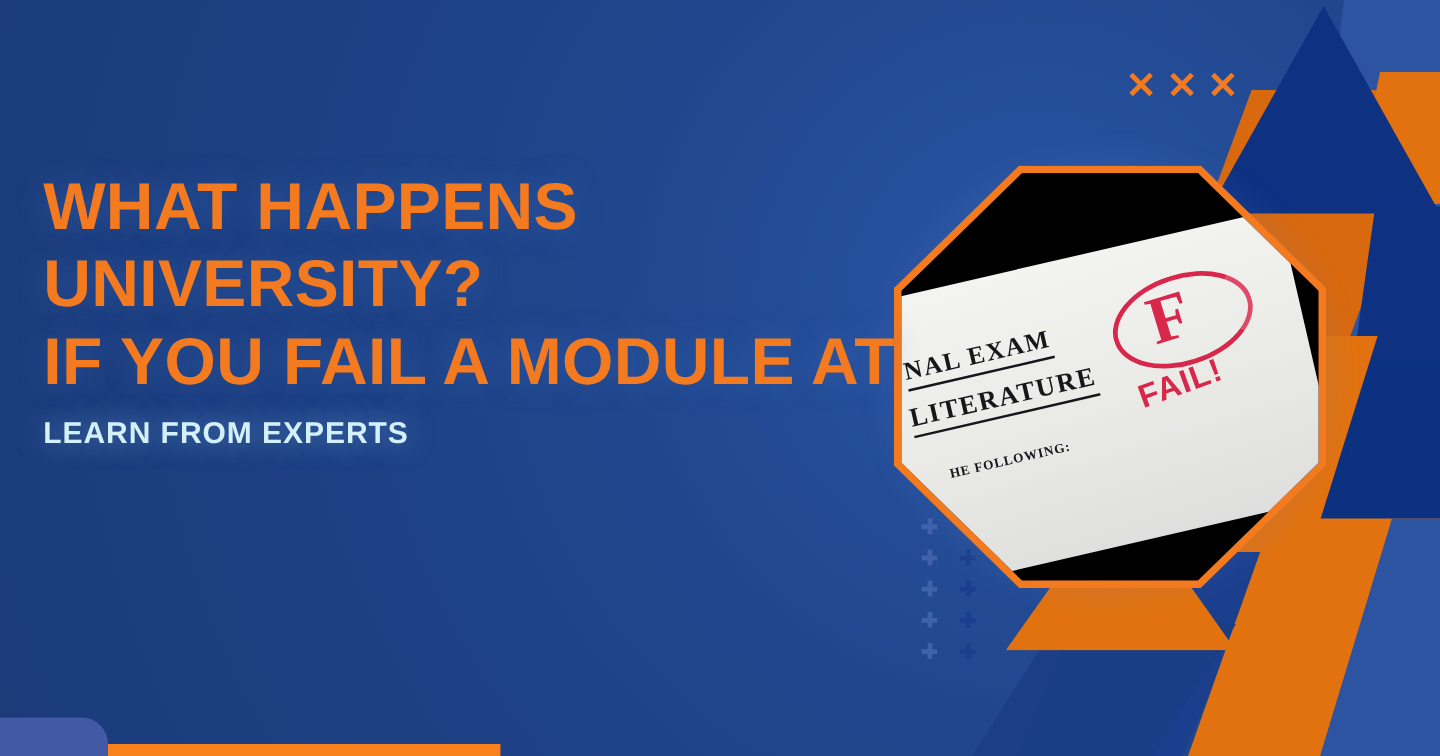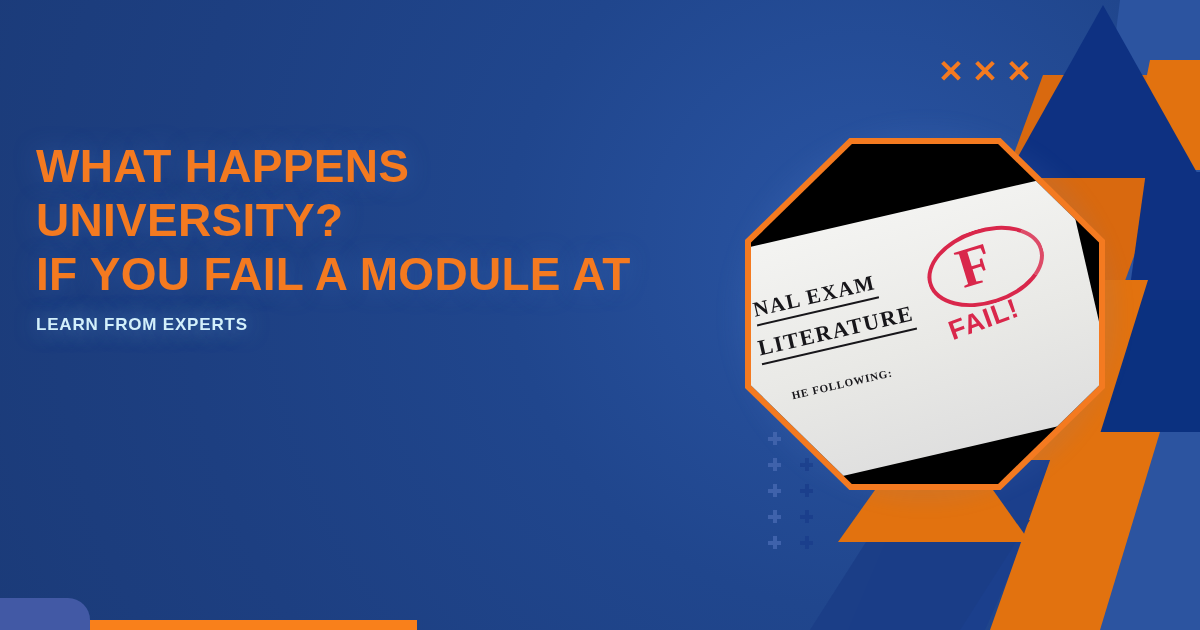--- a/index.html
+++ b/index.html
@@ -127,32 +127,32 @@
   .bl-bar{
     position:absolute;left:90px;top:620px;width:327px;height:12px;
     background:#f9801b;
   }
 
   
   .copy{position:absolute;left:36px;top:140px;width:740px;}
   .headline{
     margin:0;
     color:#f47a20;
-    font-size:46px;
+    font-size:55px;
     font-weight:900;
     line-height:1.17;
     letter-spacing:.3px;
     text-transform:uppercase;
     text-shadow:0 0 24px rgba(60,110,190,.45);
   }
   .headline .ln{display:block;}
   .subhead{
     margin:14px 0 0 0;
     color:#d3f0fb;
-    font-size:17px;
+    font-size:25px;
     font-weight:800;
     letter-spacing:.8px;
     text-transform:uppercase;
     text-shadow:0 0 22px rgba(140,200,255,.55);
   }
 </style>
 </head>
 <body>
 
 <div class="banner">

